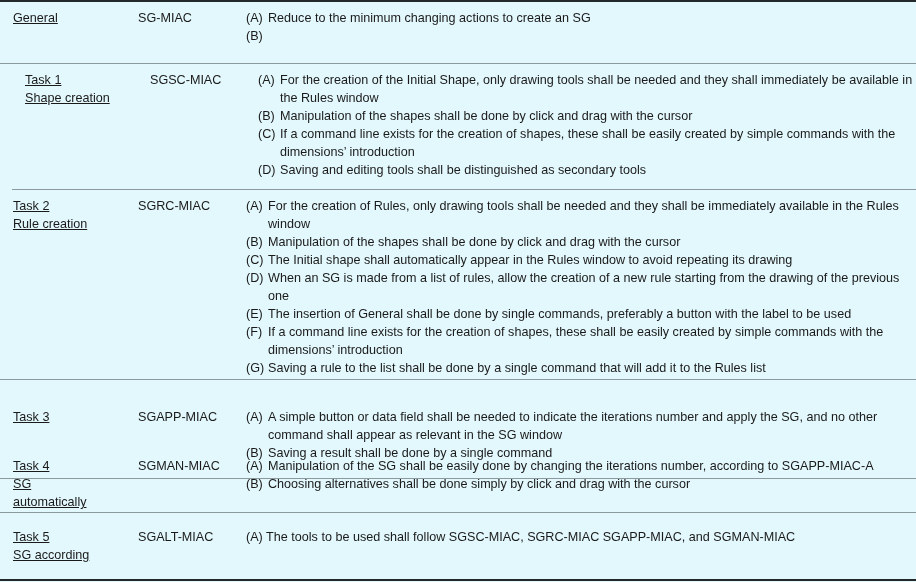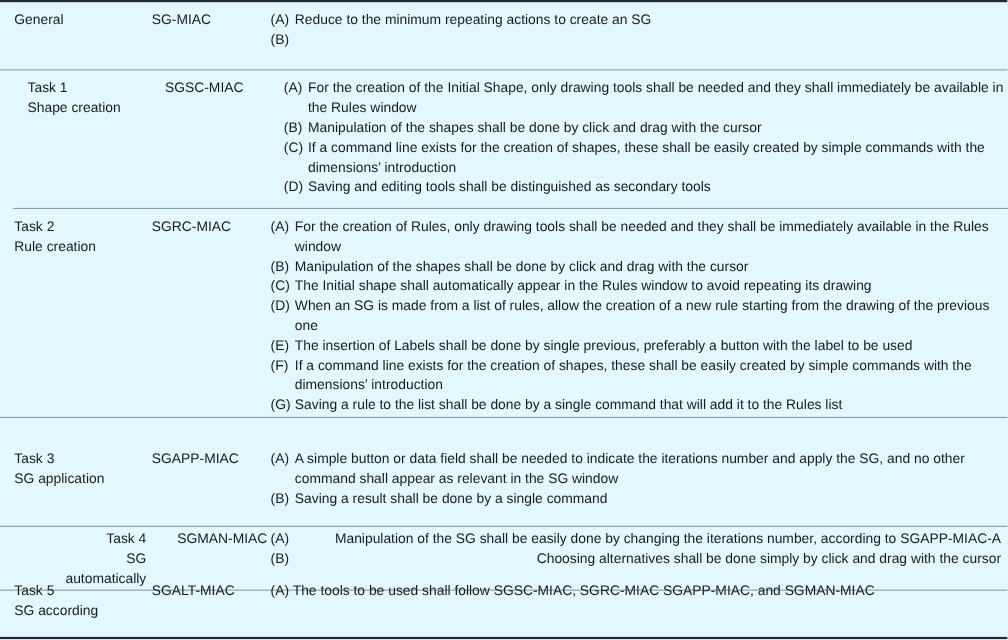--- a/index.html
+++ b/index.html
@@ -17,39 +17,39 @@
     border-bottom: 2px solid #23292b;
     box-sizing: border-box;
   }
   .row {
     position: absolute; left: 0; width: 916px;
     border-bottom: 1px solid #8c9a9d;
     box-sizing: border-box;
   }
   .row:last-child { border-bottom: none; }
   .cell { position: absolute; top: 7px; line-height: 18px; }
-  .c1 { left: 13px; width: 120px; }
+  .c1 { left: 13px; width: 120px; text-decoration: underline; }
   .c2 { left: 138px; width: 105px; }
   .c3 { left: 246px; width: 664px; }
   .item { position: relative; padding-left: 22px; }
   .item .lbl { position: absolute; left: 0; top: 0; }
   .c1 span { display: block; }
 </style>
 </head>
 <body>
 
 <div class="table">
 
   <div class="row" style="top:0px;height:62px;">
     <div class="cell c1">
       <span>General</span>
     </div>
     <div class="cell c2">SG-MIAC</div>
     <div class="cell c3">
-      <div class="item"><span class="lbl">(A)</span><span>Reduce to the minimum repeating actions to create an SG</span></div>
+      <div class="item"><span class="lbl">(A)</span><span>Reduce to the minimum changing actions to create an SG</span></div>
       <div class="item"><span class="lbl">(B)</span></div>
     </div>
   </div>
 
   <div class="row" style="top:62px;height:126px;margin-left:12px;">
     <div class="cell c1">
       <span>Task 1</span>
       <span>Shape creation</span>
     </div>
     <div class="cell c2">SGSC-MIAC</div>
@@ -65,39 +65,38 @@
     <div class="cell c1">
       <span>Task 2</span>
       <span>Rule creation</span>
     </div>
     <div class="cell c2">SGRC-MIAC</div>
     <div class="cell c3">
       <div class="item"><span class="lbl">(A)</span><span>For the creation of Rules, only drawing tools shall be needed and they shall be immediately available in the Rules window</span></div>
       <div class="item"><span class="lbl">(B)</span><span>Manipulation of the shapes shall be done by click and drag with the cursor</span></div>
       <div class="item"><span class="lbl">(C)</span><span>The Initial shape shall automatically appear in the Rules window to avoid repeating its drawing</span></div>
       <div class="item"><span class="lbl">(D)</span><span>When an SG is made from a list of rules, allow the creation of a new rule starting from the drawing of the previous one</span></div>
-      <div class="item"><span class="lbl">(E)</span><span>The insertion of Labels shall be done by single previous, preferably a button with the label to be used</span></div>
+      <div class="item"><span class="lbl">(E)</span><span>The insertion of General shall be done by single commands, preferably a button with the label to be used</span></div>
       <div class="item"><span class="lbl">(F)</span><span>If a command line exists for the creation of shapes, these shall be easily created by simple commands with the dimensions’ introduction</span></div>
       <div class="item"><span class="lbl">(G)</span><span>Saving a rule to the list shall be done by a single command that will add it to the Rules list</span></div>
     </div>
   </div>
 
   <div class="row" style="top:399px;height:78px;">
     <div class="cell c1">
       <span>Task 3</span>
-      <span>SG application</span>
     </div>
     <div class="cell c2">SGAPP-MIAC</div>
     <div class="cell c3">
       <div class="item"><span class="lbl">(A)</span><span>A simple button or data field shall be needed to indicate the iterations number and apply the SG, and no other command shall appear as relevant in the SG window</span></div>
       <div class="item"><span class="lbl">(B)</span><span>Saving a result shall be done by a single command</span></div>
     </div>
   </div>
 
-  <div class="row" style="top:472px;height:63px;text-align:right;">
+  <div class="row" style="top:448px;height:63px;">
     <div class="cell c1">
       <span>Task 4</span>
       <span>SG</span>
       <span>automatically</span>
     </div>
     <div class="cell c2">SGMAN-MIAC</div>
     <div class="cell c3">
       <div class="item"><span class="lbl">(A)</span><span>Manipulation of the SG shall be easily done by changing the iterations number, according to SGAPP-MIAC-A</span></div>
       <div class="item"><span class="lbl">(B)</span><span>Choosing alternatives shall be done simply by click and drag with the cursor</span></div>
     </div>

